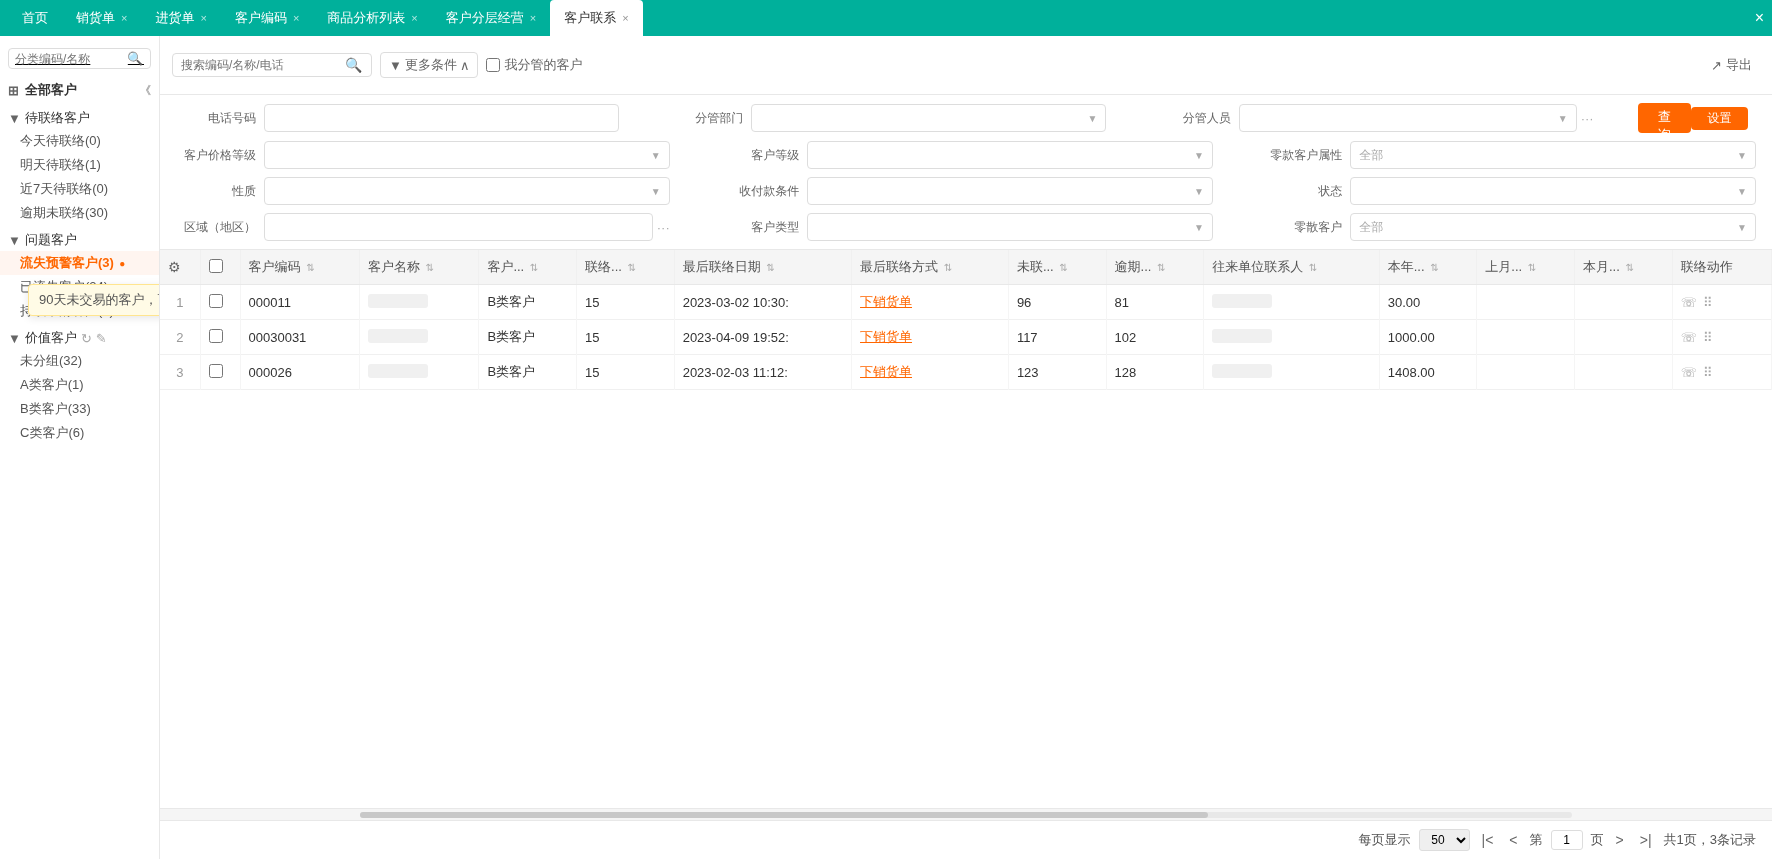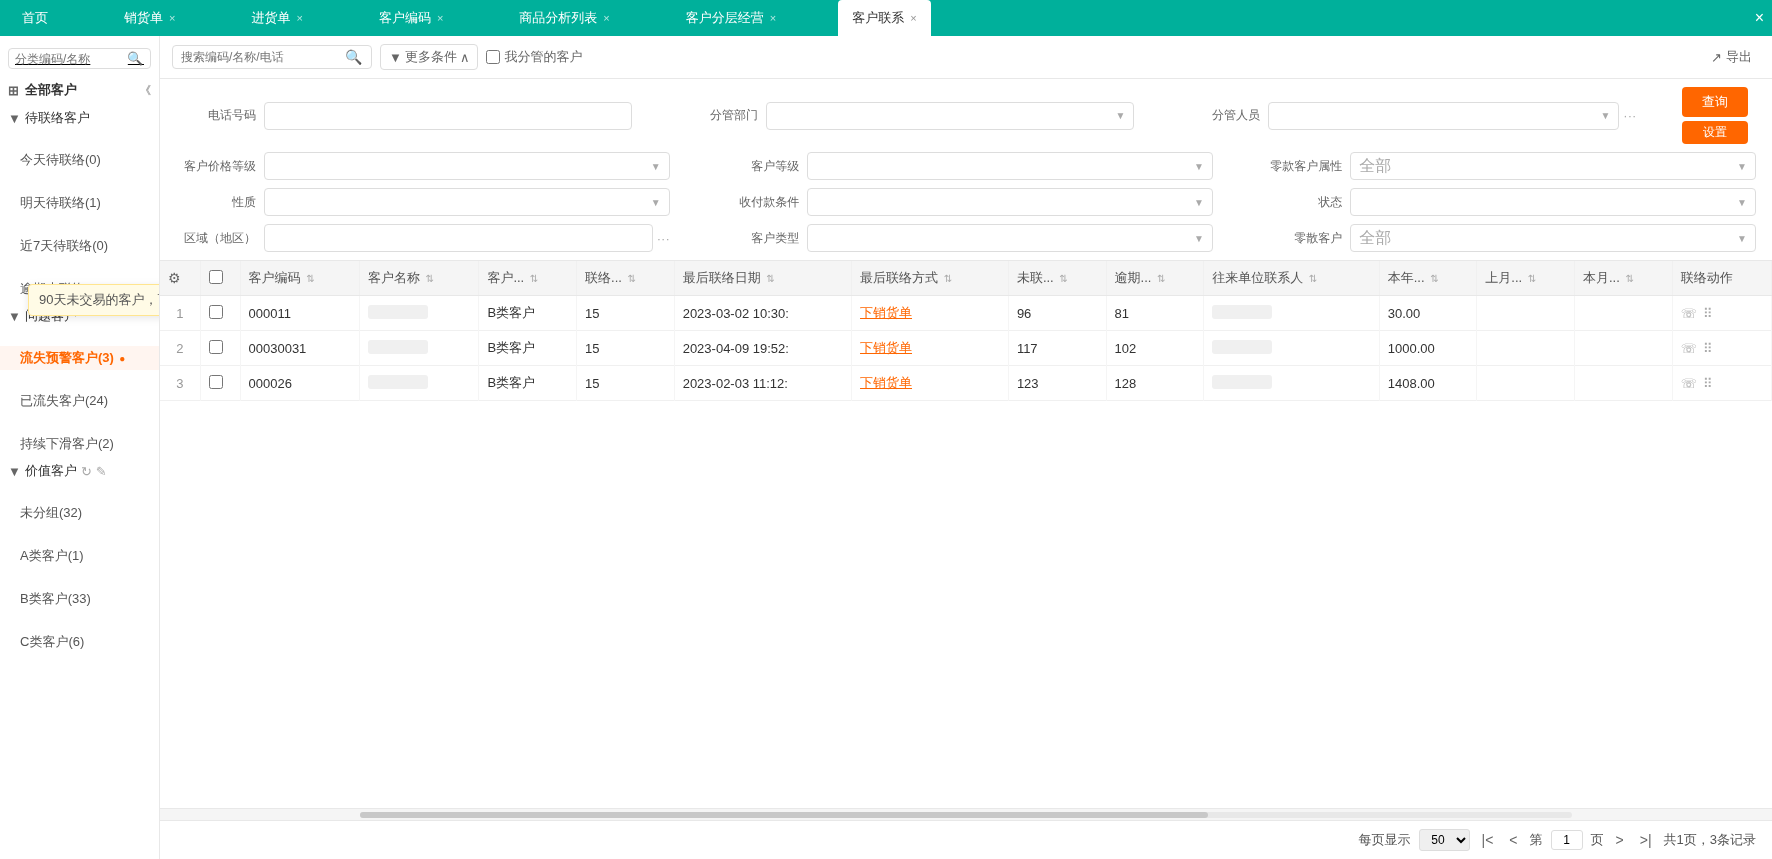--- a/index.html
+++ b/index.html
@@ -4,21 +4,20 @@
   <style>
     * { box-sizing: border-box; margin: 0; padding: 0; font-family: 'Microsoft YaHei', Arial, sans-serif; font-size: 13px; }
     body { background: #f5f5f5; overflow: hidden; width: 1772px; height: 859px; }
 
     
     .top-nav {
       display: flex; align-items: center;
       background: #00b09b;
       height: 36px; padding: 0 8px;
       color: white;
-      gap: 48px;
     }
     .top-nav .nav-item {
       display: flex; align-items: center; height: 36px;
       padding: 0 14px; cursor: pointer; font-size: 13px; color: white;
       position: relative; white-space: nowrap;
     }
     .top-nav .nav-item.active {
       background: white; color: #333; border-radius: 4px 4px 0 0;
     }
     .nav-close {
@@ -49,31 +48,31 @@
     .sidebar-group-header .grid-icon { margin-right: 6px; color: #666; }
     .sidebar-group-header .collapse-icon { margin-left: auto; color: #aaa; font-size: 11px; }
 
     .sidebar-section-title {
       display: flex; align-items: center; padding: 6px 8px 2px;
       color: #333; font-size: 12px; cursor: pointer;
     }
     .sidebar-section-title .tri { margin-right: 4px; color: #666; }
 
     .sidebar-item {
-      padding: 3px 8px 3px 20px; color: #555; font-size: 12px; cursor: pointer; margin-top: 19px;
+      padding: 3px 8px 3px 20px; color: #555; font-size: 12px; cursor: pointer;
     }
     .sidebar-item.active { color: #ff6600; background: #fff5f0; }
 
     
     .content { flex: 1; display: flex; flex-direction: column; overflow: hidden; }
 
     
     .filter-bar {
       background: white; border-bottom: 1px solid #e8e8e8;
-      padding: 8px 12px; display: flex; align-items: center; gap: 8px;
+      padding: 16px 12px; display: flex; align-items: center; gap: 8px;
     }
     .search-input-wrap {
       display: flex; align-items: center; border: 1px solid #ddd; border-radius: 4px;
       padding: 3px 8px; width: 200px;
     }
     .search-input-wrap input { border: none; outline: none; font-size: 12px; width: 100%; color: #aaa; }
     .search-btn { background: none; border: none; cursor: pointer; color: #ff6600; font-size: 14px; }
 
     .filter-more-btn {
       display: flex; align-items: center; gap: 3px; color: #666; cursor: pointer;
@@ -97,33 +96,33 @@
     .filter-label { color: #666; font-size: 12px; white-space: nowrap; width: 80px; text-align: right; margin-right: 8px; }
     .filter-input {
       flex: 1; border: 1px solid #ddd; border-radius: 4px; padding: 4px 8px;
       font-size: 12px; outline: none; height: 28px;
     }
     .filter-select {
       flex: 1; border: 1px solid #ddd; border-radius: 4px; padding: 4px 8px;
       font-size: 12px; outline: none; height: 28px; background: white;
       display: flex; align-items: center; justify-content: space-between; cursor: pointer;
     }
-    .filter-select-text { color: #aaa; font-size: 16px; }
+    .filter-select-text { color: #aaa; font-size: 12px; }
     .filter-select-arrow { color: #aaa; font-size: 10px; }
     .filter-dots { color: #aaa; margin-left: 4px; cursor: pointer; }
 
     .query-btn {
       background: #ff6600; color: white; border: none; border-radius: 4px;
       padding: 5px 20px; cursor: pointer; font-size: 13px; height: 30px;
     }
     .settings-btn {
       display: block; background: #ff6600; color: white; border: none; border-radius: 4px;
       padding: 3px 10px; cursor: pointer; font-size: 12px; margin-top: 4px; width: 100%;
     }
-    .btn-group-right { display: flex; flex-direction: column; align-items: flex-start; padding-right: 8px; }
+    .btn-group-right { display: flex; flex-direction: row; align-items: flex-start; padding-right: 8px; }
 
     
     .table-area { flex: 1; overflow: auto; background: white; margin: 0; }
     table { width: 100%; border-collapse: collapse; font-size: 12px; }
     thead tr { background: #f5f5f5; }
     thead th {
       padding: 8px 8px; text-align: left; color: #555; font-weight: normal;
       border-bottom: 1px solid #e8e8e8; border-right: 1px solid #f0f0f0;
       white-space: nowrap; position: sticky; top: 0; background: #f5f5f5; z-index: 1;
     }

